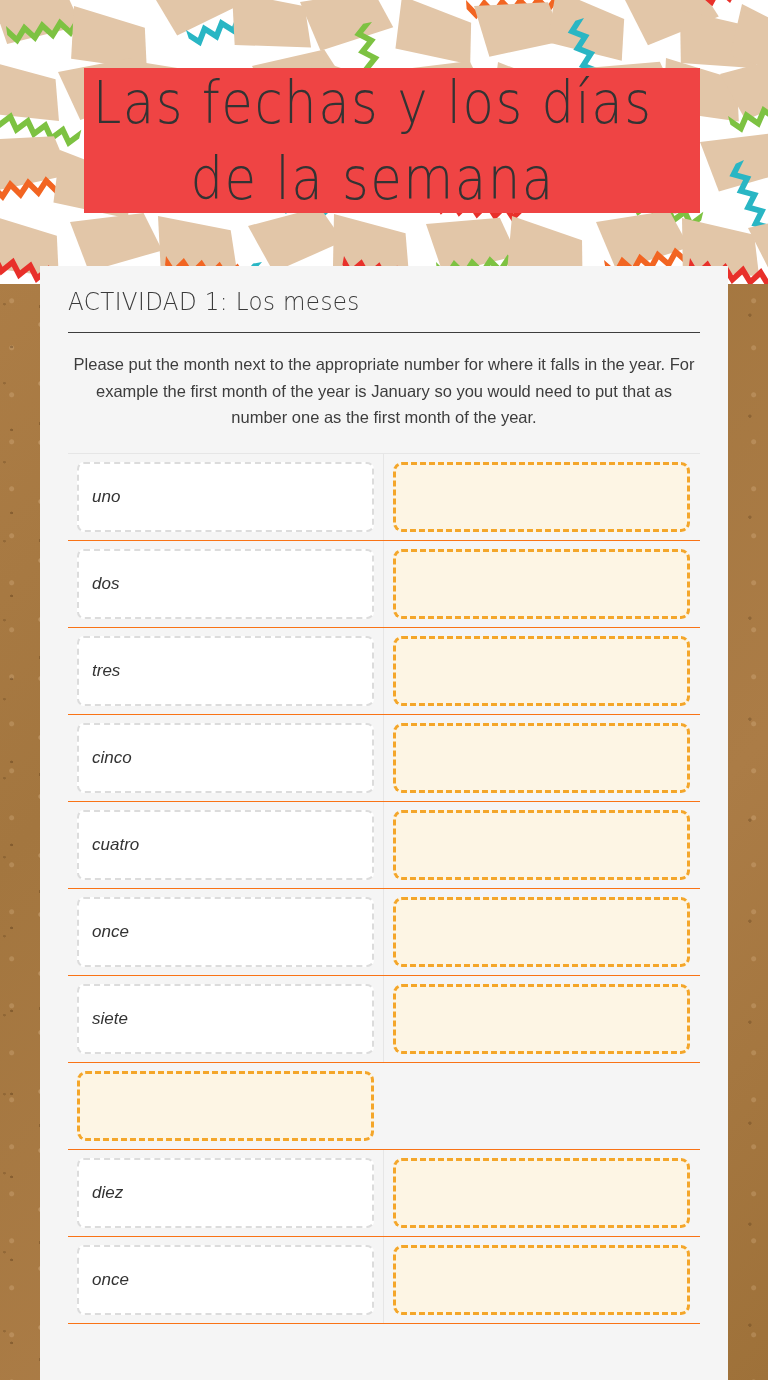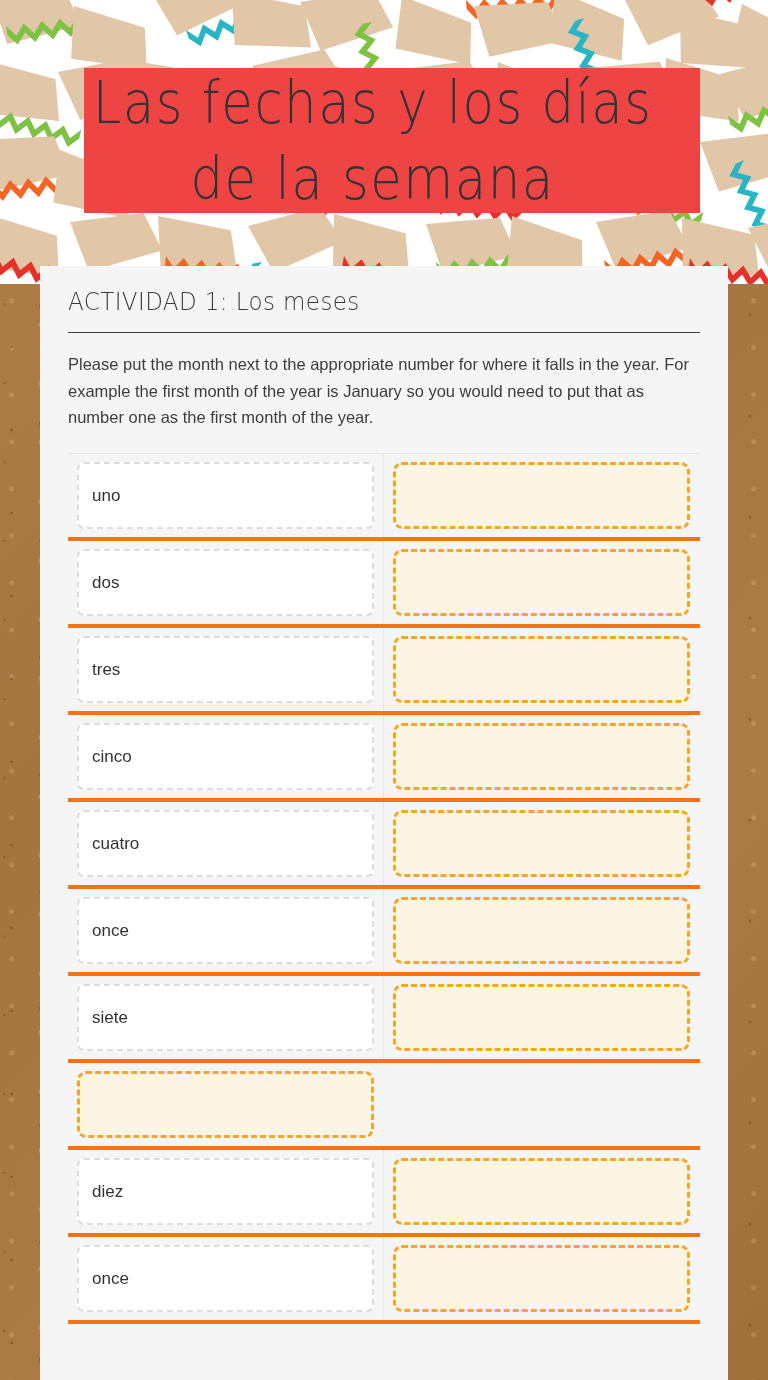--- a/index.html
+++ b/index.html
@@ -91,31 +91,33 @@
   .rule {
     margin-top: 16px;
     border-top: 1.6px solid #3d3d3d;
   }
 
   .instructions {
     padding: 18px 28px 14px 28px;
     font-size: 16.5px;
     line-height: 1.62;
     color: #3d3d3d;
+    text-align: center;
   }
 
   
   .grid {
     margin: 8px 28px 0 28px;
     border-top: 1px solid #e6e6e6;
   }
   .row {
     display: flex;
-    border-bottom: 4px solid #f97316;
+    border-bottom: 1px solid #f97316;
     height: 87px;
+    font-style: italic;
   }
   .cell {
     display: flex;
     align-items: center;
     padding: 8px 9px;
   }
   .cell-word {
     width: 316px;
     border-right: 1px solid #e6e6e6;
   }

